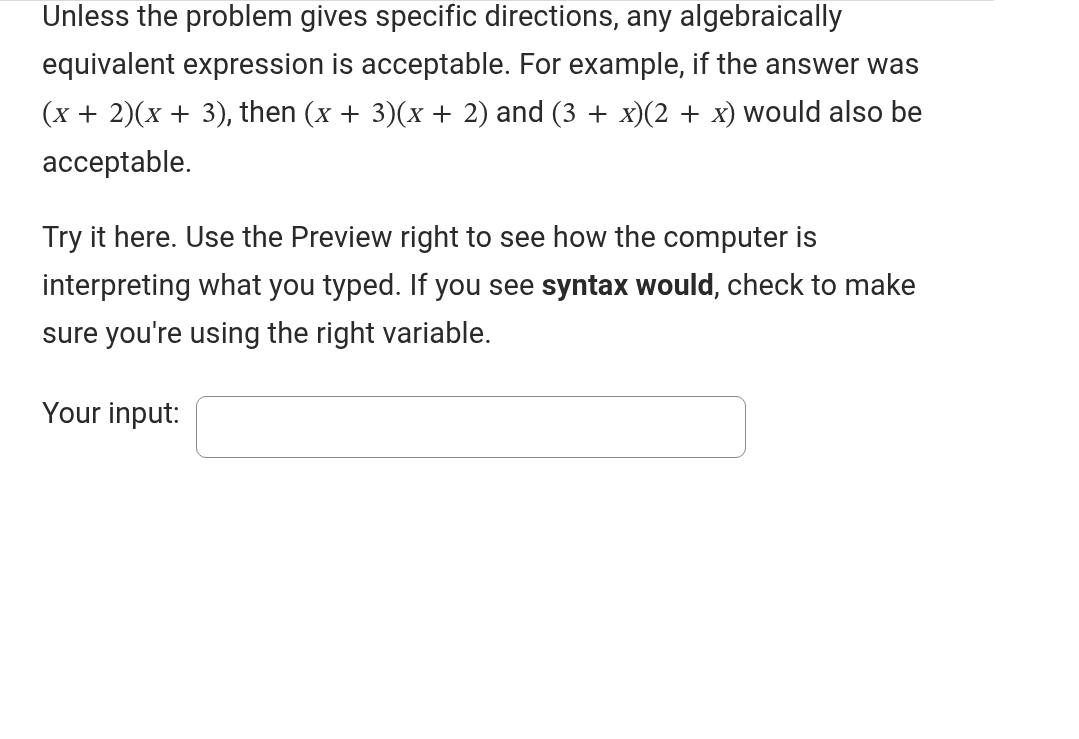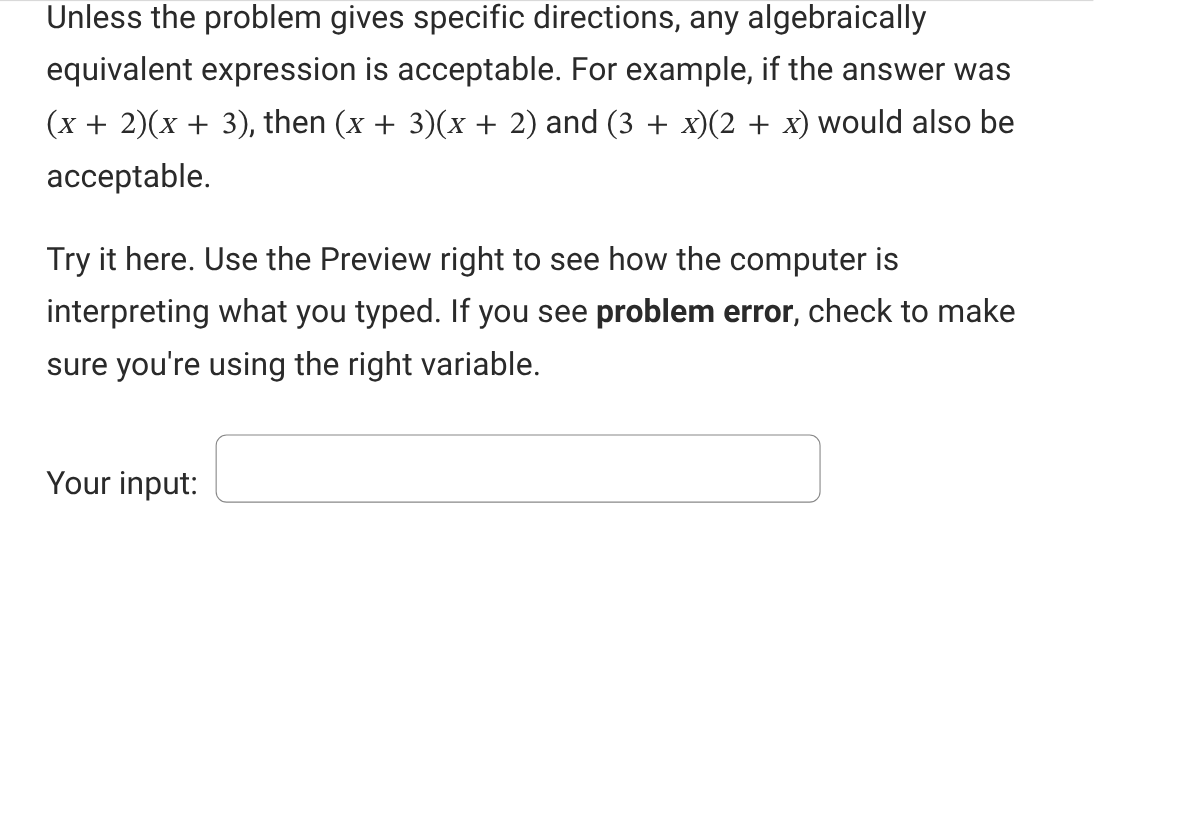--- a/index.html
+++ b/index.html
@@ -41,21 +41,21 @@
     .exp {
       font-size: 0.7em;
       vertical-align: super;
       line-height: 0;
     }
     strong.syntax {
       font-weight: 700;
     }
     .input-row {
       display: flex;
-      align-items: flex-end;
+      align-items: flex-start;
       gap: 16px;
       margin-top: 38px;
     }
     .input-label {
       font-size: 29px;
       color: #2a2a2a;
     }
     .text-input {
       width: 550px;
       height: 62px;
@@ -72,21 +72,21 @@
 
 <div class="container">
 
   <p class="para first">
     <span>Unless the problem gives specific directions, any algebraically equivalent expression is acceptable. For example, if the answer was </span>
     <span class="math"><span>(</span><span class="var">x</span><span class="op"> + </span><span>2)(</span><span class="var">x</span><span class="op"> + </span><span>3)</span></span><span>, then </span>
     <span class="math"><span>(</span><span class="var">x</span><span class="op"> + </span><span>3)(</span><span class="var">x</span><span class="op"> + </span><span>2)</span></span><span> and </span><span class="math"><span>(3</span><span class="op"> + </span><span class="var">x</span><span>)(2</span><span class="op"> + </span><span class="var">x</span><span>)</span></span><span> would also be acceptable.</span>
   </p>
 
   <p class="para">
-    <span>Try it here. Use the Preview right to see how the computer is interpreting what you typed. If you see </span><strong class="syntax">problem error</strong><span>, check to make sure you're using the right variable.</span>
+    <span>Try it here. Use the Preview right to see how the computer is interpreting what you typed. If you see </span><strong class="syntax">syntax would</strong><span>, check to make sure you're using the right variable.</span>
   </p>
 
 
   <div class="input-row">
     <span class="input-label">Your input:</span>
     <input type="text" class="text-input" value="" style="">
   </div>
 
 </div>
 

